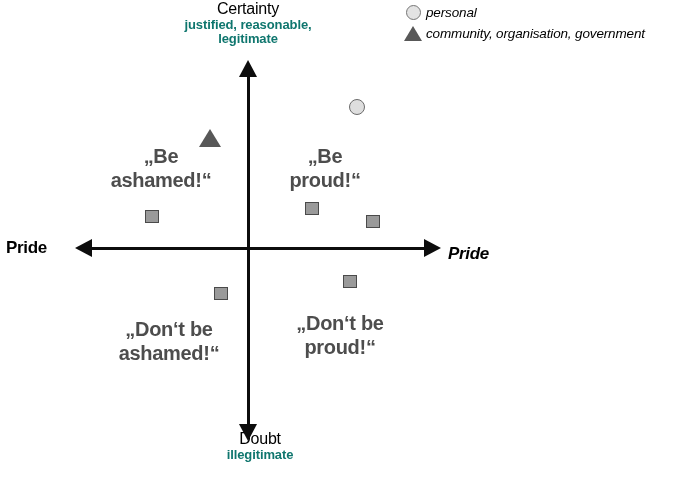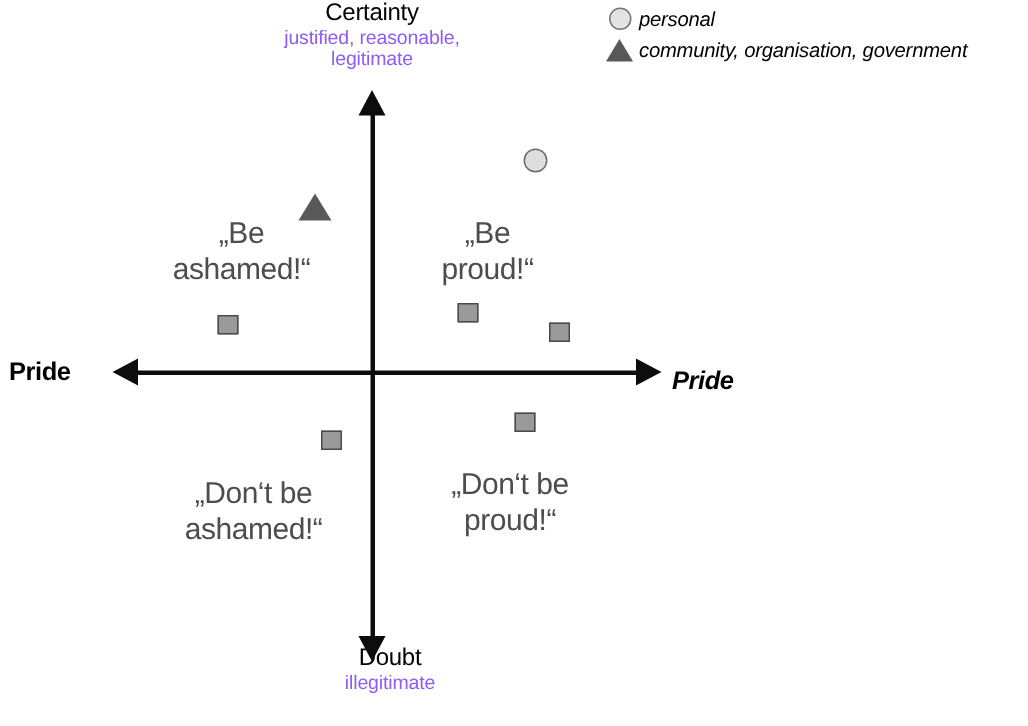--- a/index.html
+++ b/index.html
@@ -26,22 +26,22 @@
     line-height: 1.12;
   }
   .pole-title {
     font-size: 16px;
     font-weight: normal;
     color: #000;
     letter-spacing: -0.2px;
   }
   .pole-sub {
     font-size: 13px;
-    font-weight: normal;
-    color: #8b5cf6;
+    font-weight: bold;
+    color: #0f766e;
     letter-spacing: -0.1px;
   }
   .side-label {
     position: absolute;
     font-size: 17px;
     font-weight: bold;
     color: #000;
     letter-spacing: -0.3px;
   }
 
@@ -77,21 +77,21 @@
     border-top: 9px solid transparent;
     border-bottom: 9px solid transparent;
     border-left: 17px solid #0d0d0d;
   }
 
   
   .quadrant {
     position: absolute;
     text-align: center;
     font-size: 20px;
-    font-weight: normal;
+    font-weight: bold;
     color: #4d4d4d;
     line-height: 1.18;
     letter-spacing: -0.3px;
     white-space: nowrap;
   }
 
   
   .marker { position: absolute; }
   .marker-square {
     width: 14px;

